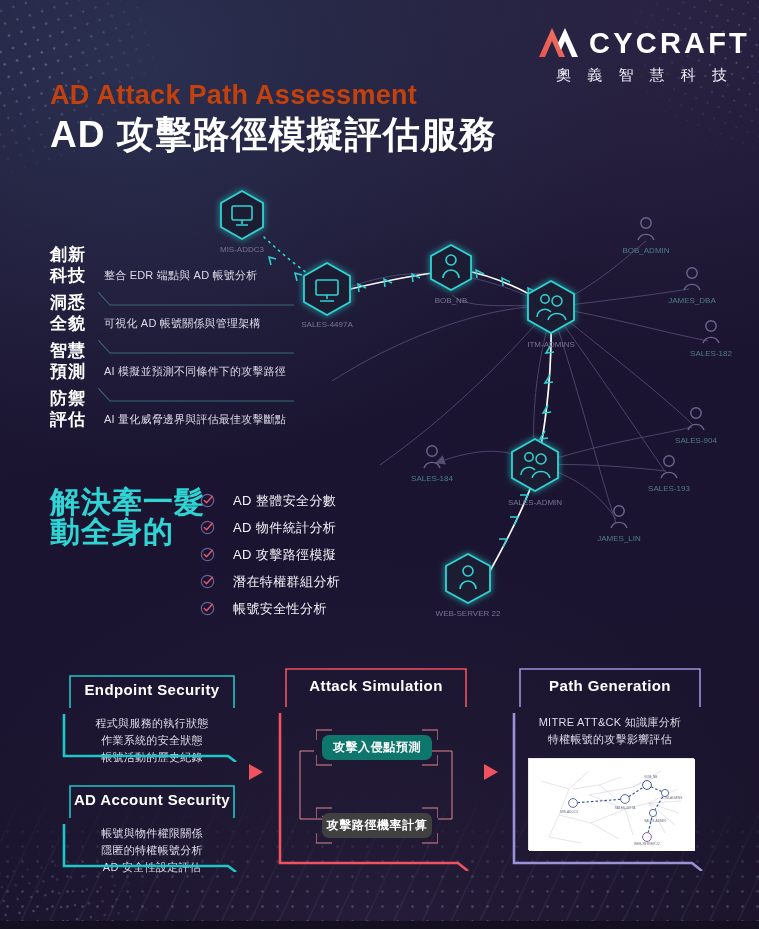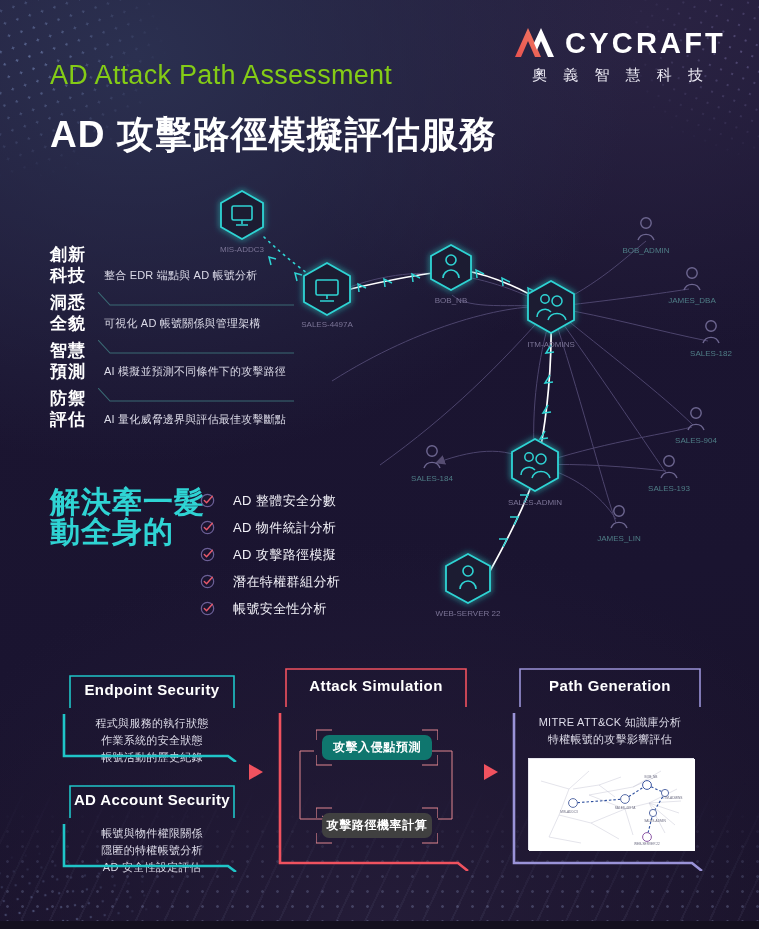--- a/index.html
+++ b/index.html
@@ -56,33 +56,33 @@
   }
   .bg-streaks{
     position:absolute; left:0; right:0; bottom:0; height:150px;
     background:repeating-linear-gradient(115deg, rgba(175,185,230,.07) 0 2px, transparent 2px 26px);
     -webkit-mask-image:linear-gradient(to top,#000 0%, transparent 100%);
             mask-image:linear-gradient(to top,#000 0%, transparent 100%);
   }
   .bg-bottom-bar{ position:absolute; left:0; right:0; bottom:0; height:8px; background:#14101f; }
 
   
-  .logo { position:absolute; right:33px; top:26px; text-align:center; }
+  .logo { position:absolute; right:9px; top:26px; text-align:center; }
   .logo-row { display:flex; align-items:center; gap:10px; }
   .logo-mark { width:40px; height:34px; }
   .logo-word {
     font-size:29px; font-weight:700; letter-spacing:3.2px; color:#ffffff;
     font-family:"Liberation Sans","DejaVu Sans",sans-serif;
   }
   .logo-cn { margin-top:6px; font-size:15px; letter-spacing:6px; color:#eceaf4; }
 
   
   .title-en{
-    position:absolute; left:50px; top:60px;
-    font-size:27px; font-weight:400; color:#84cc16; letter-spacing:.3px;
+    position:absolute; left:50px; top:80px;
+    font-size:27px; font-weight:700; color:#c2410c; letter-spacing:.3px;
   }
   .title-cn{
     position:absolute; left:50px; top:110px;
     font-size:37px; font-weight:700; color:#ffffff; letter-spacing:1px;
   }
 
   
   .features { position:absolute; left:50px; top:246px; width:240px; }
   .feature { position:relative; height:48px; }
   .feature-key{

